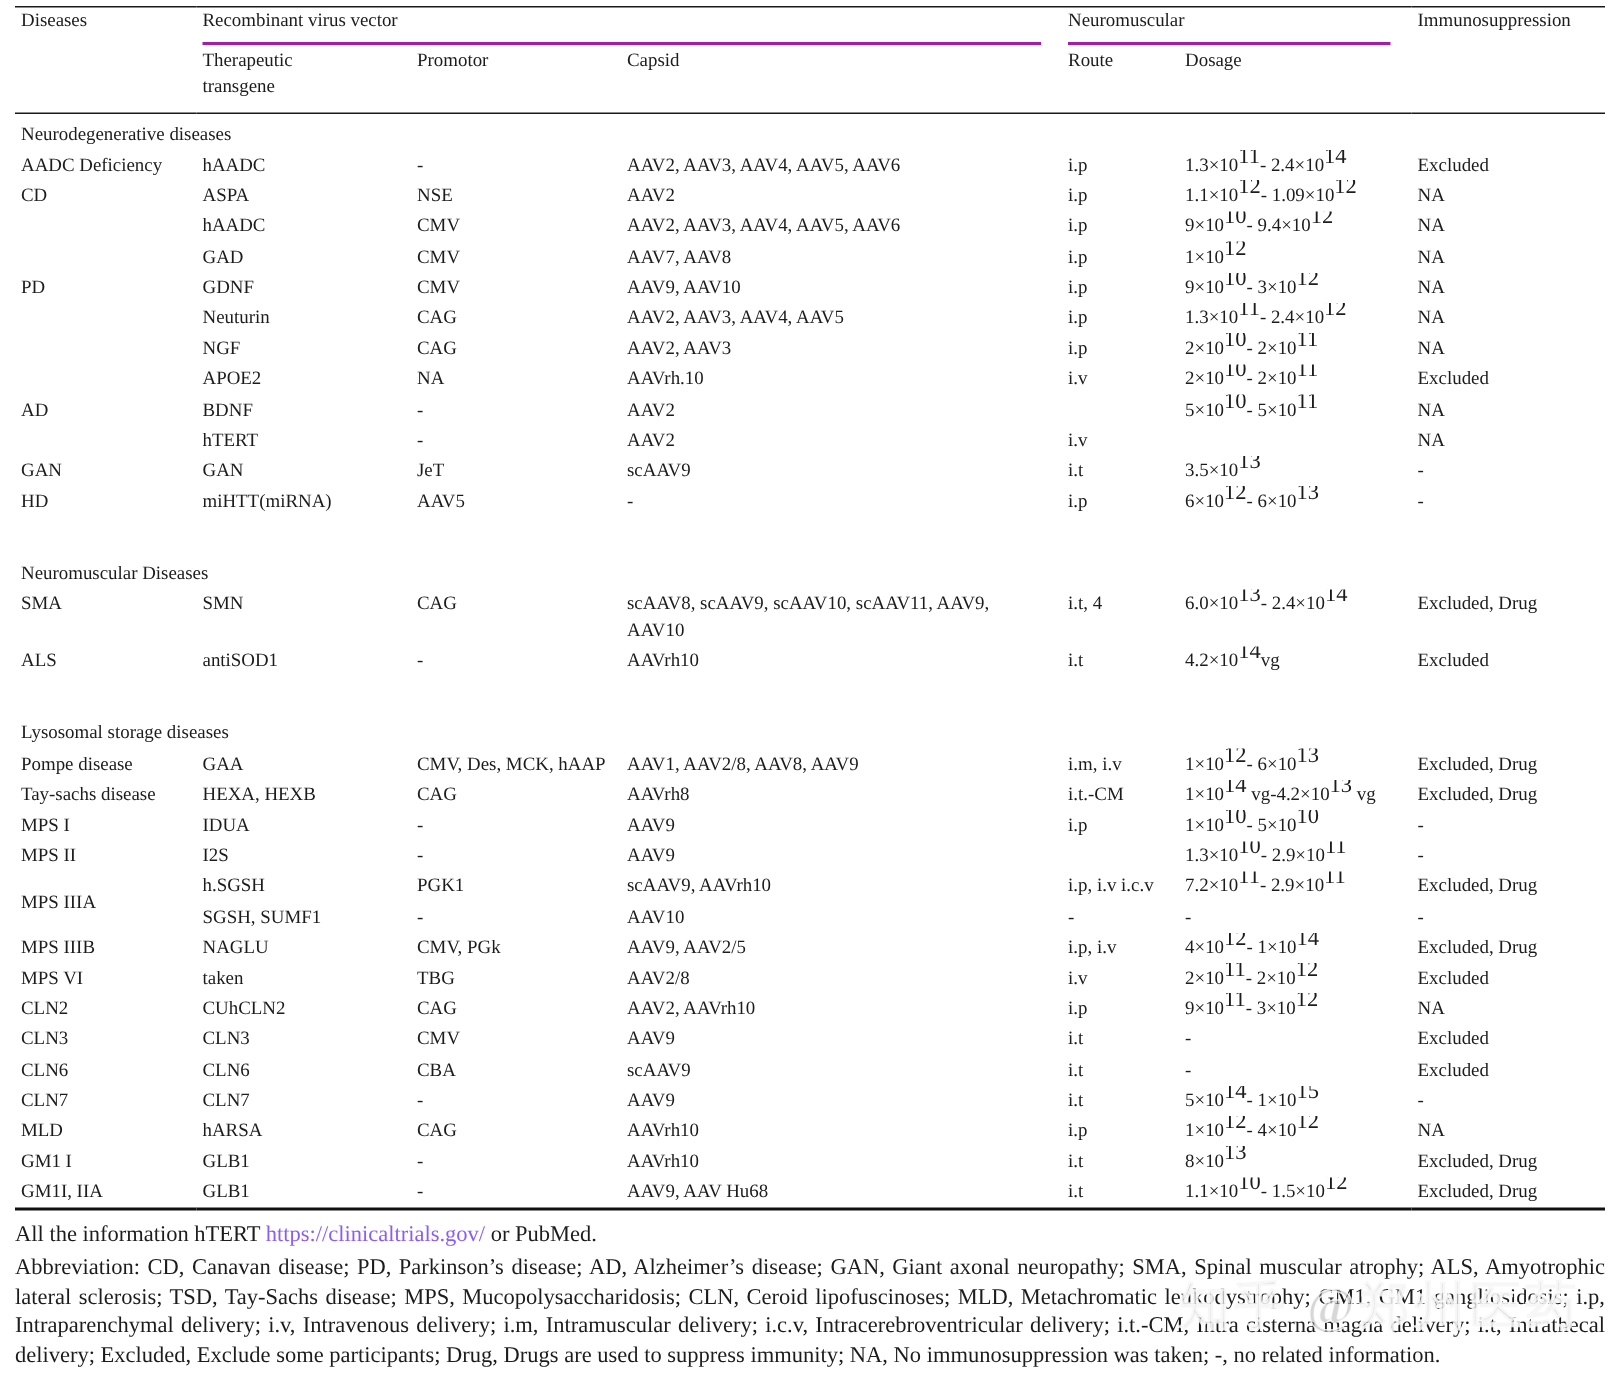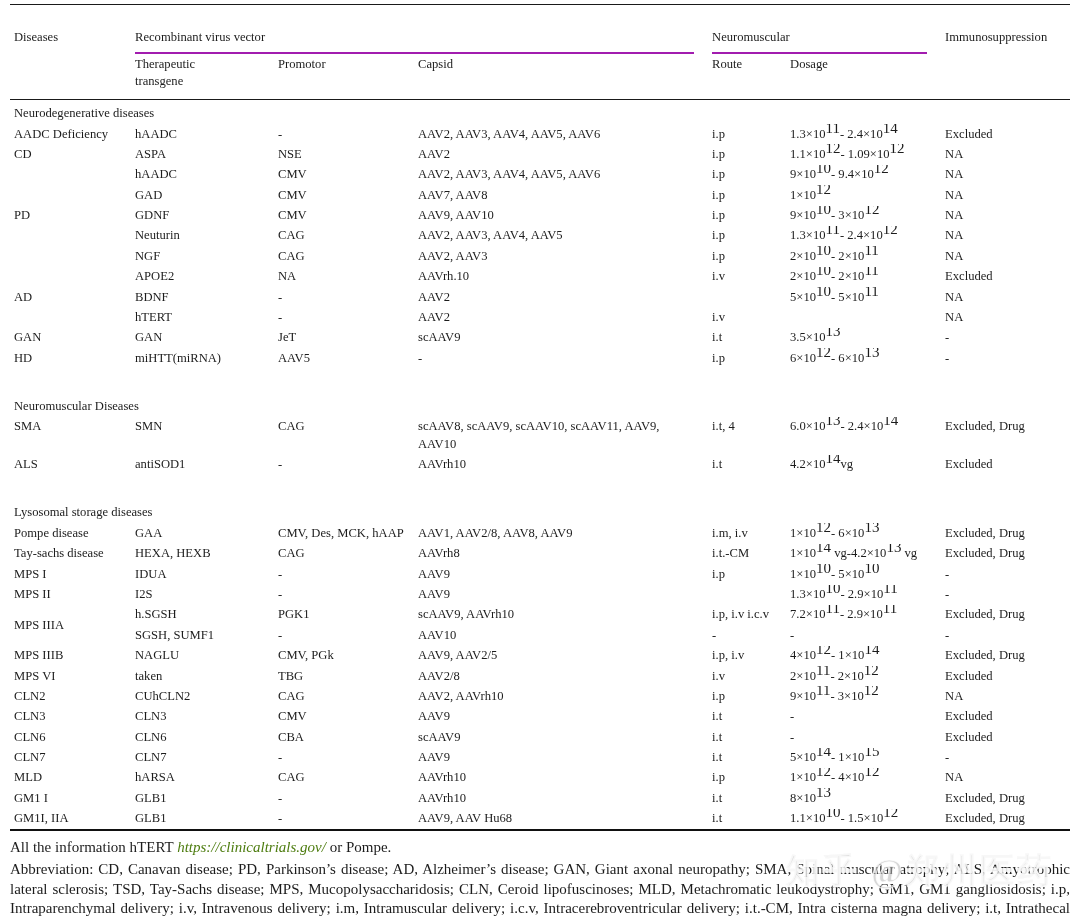--- a/index.html
+++ b/index.html
@@ -22,37 +22,37 @@
   col.c-capsid{width:294px;}
   col.c-route{width:78px;}
   col.c-dosage{width:155px;}
   col.c-immuno{width:129px;}
 
   td,th{
     padding:1.5px 8px 1.5px 4px;
     text-align:left;vertical-align:top;font-weight:normal;
     overflow:hidden;
   }
-  tr.hdr-group td{padding-top:24px;padding-bottom:0;}
+  tr.hdr-group td{padding-top:0;padding-bottom:0;}
   .group-underline{border-bottom:2px solid #a21caf;padding-bottom:6px;margin-right:6px;}
   tr.hdr-sub td{padding-bottom:8px;}
   tr.hdr-sub{border-bottom:1.6px solid #1a1a1a;}
   .th-narrow{display:block;max-width:92px;}
 
   tr.section-row td{padding-top:5px;padding-bottom:2px;}
   tr.spacer-row td{height:24px;padding:0;}
   td.cell-disease{vertical-align:middle;padding-left:18px;text-indent:-14px;}
   td.cell-disease.single{vertical-align:top;}
   tr.bottom-rule td{padding:0;height:0;border-top:2.3px solid #111;}
 
   sup{font-size:15px;line-height:0;vertical-align:super;letter-spacing:0;}
 
   .footnotes{width:1060px;margin-top:7px;font-size:15px;line-height:1.32;}
   .src-line{margin:0 0 1px 0;}
-  a.ct-link{color:#4d7c0f;text-decoration:none;cursor:pointer;font-style:italic;}
+  a.ct-link{color:#8b5cf6;text-decoration:none;cursor:pointer;}
   p.abbrev{margin:2px 0 0 0;text-align:justify;}
 
   .watermark{
     position:absolute;right:26px;top:848px;
     font-size:34px;font-weight:bold;letter-spacing:3px;
     color:rgba(175,175,175,0.50);
     -webkit-text-stroke:1px rgba(255,255,255,0.8);
     pointer-events:none;white-space:nowrap;
   }
 </style>
@@ -364,18 +364,18 @@
         </tr>
       </tbody>
     <tbody>
       <tr class="bottom-rule">
           <td colspan="7"></td>
         </tr>
     </tbody>
   </table>
 
   <div class="footnotes">
-    <p class="src-line"><span>All the information hTERT </span><a class="ct-link">https://clinicaltrials.gov/</a><span> or Pompe.</span></p>
+    <p class="src-line"><span>All the information hTERT </span><a class="ct-link">https://clinicaltrials.gov/</a><span> or PubMed.</span></p>
     <p class="abbrev">Abbreviation: CD, Canavan disease; PD, Parkinson’s disease; AD, Alzheimer’s disease; GAN, Giant axonal neuropathy; SMA, Spinal muscular atrophy; ALS, Amyotrophic lateral sclerosis; TSD, Tay-Sachs disease; MPS, Mucopolysaccharidosis; CLN, Ceroid lipofuscinoses; MLD, Metachromatic leukodystrophy; GM1, GM1 gangliosidosis; i.p, Intraparenchymal delivery; i.v, Intravenous delivery; i.m, Intramuscular delivery; i.c.v, Intracerebroventricular delivery; i.t.-CM, Intra cisterna magna delivery; i.t, Intrathecal delivery; Excluded, Exclude some participants; Drug, Drugs are used to suppress immunity; NA, No immunosuppression was taken; -, no related information.</p>
   </div>
 </div>
 
 <div class="watermark">知乎 @郑州医药</div>
 
 </body></html>

